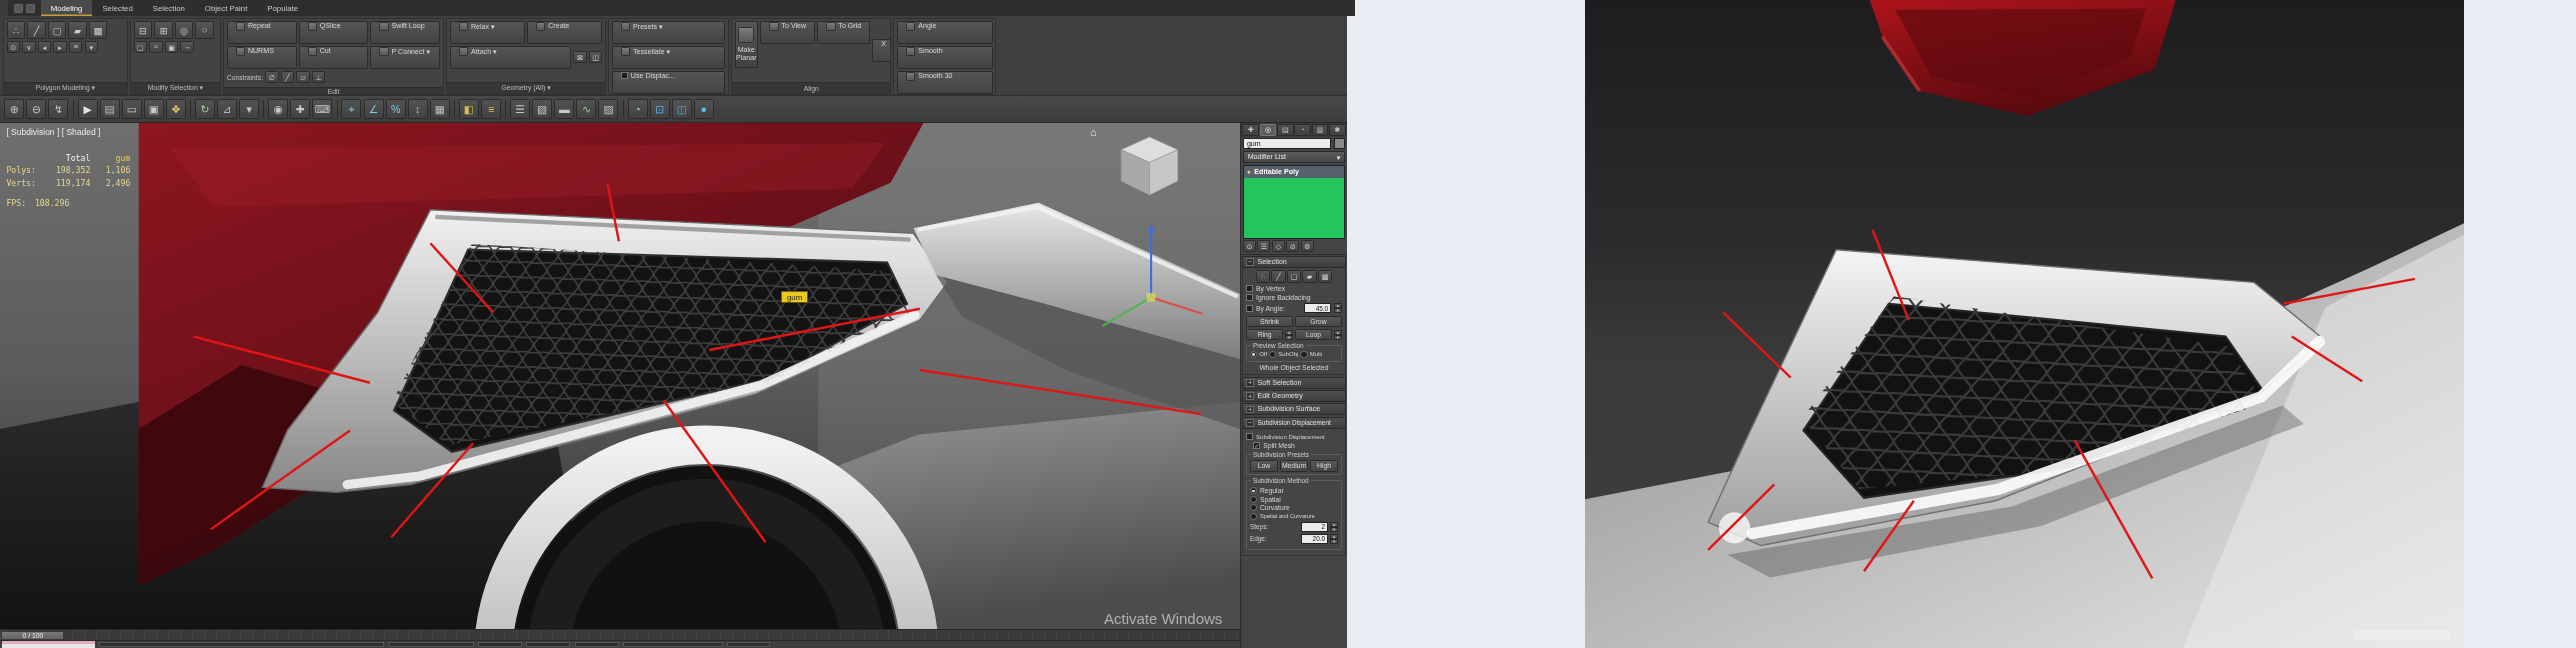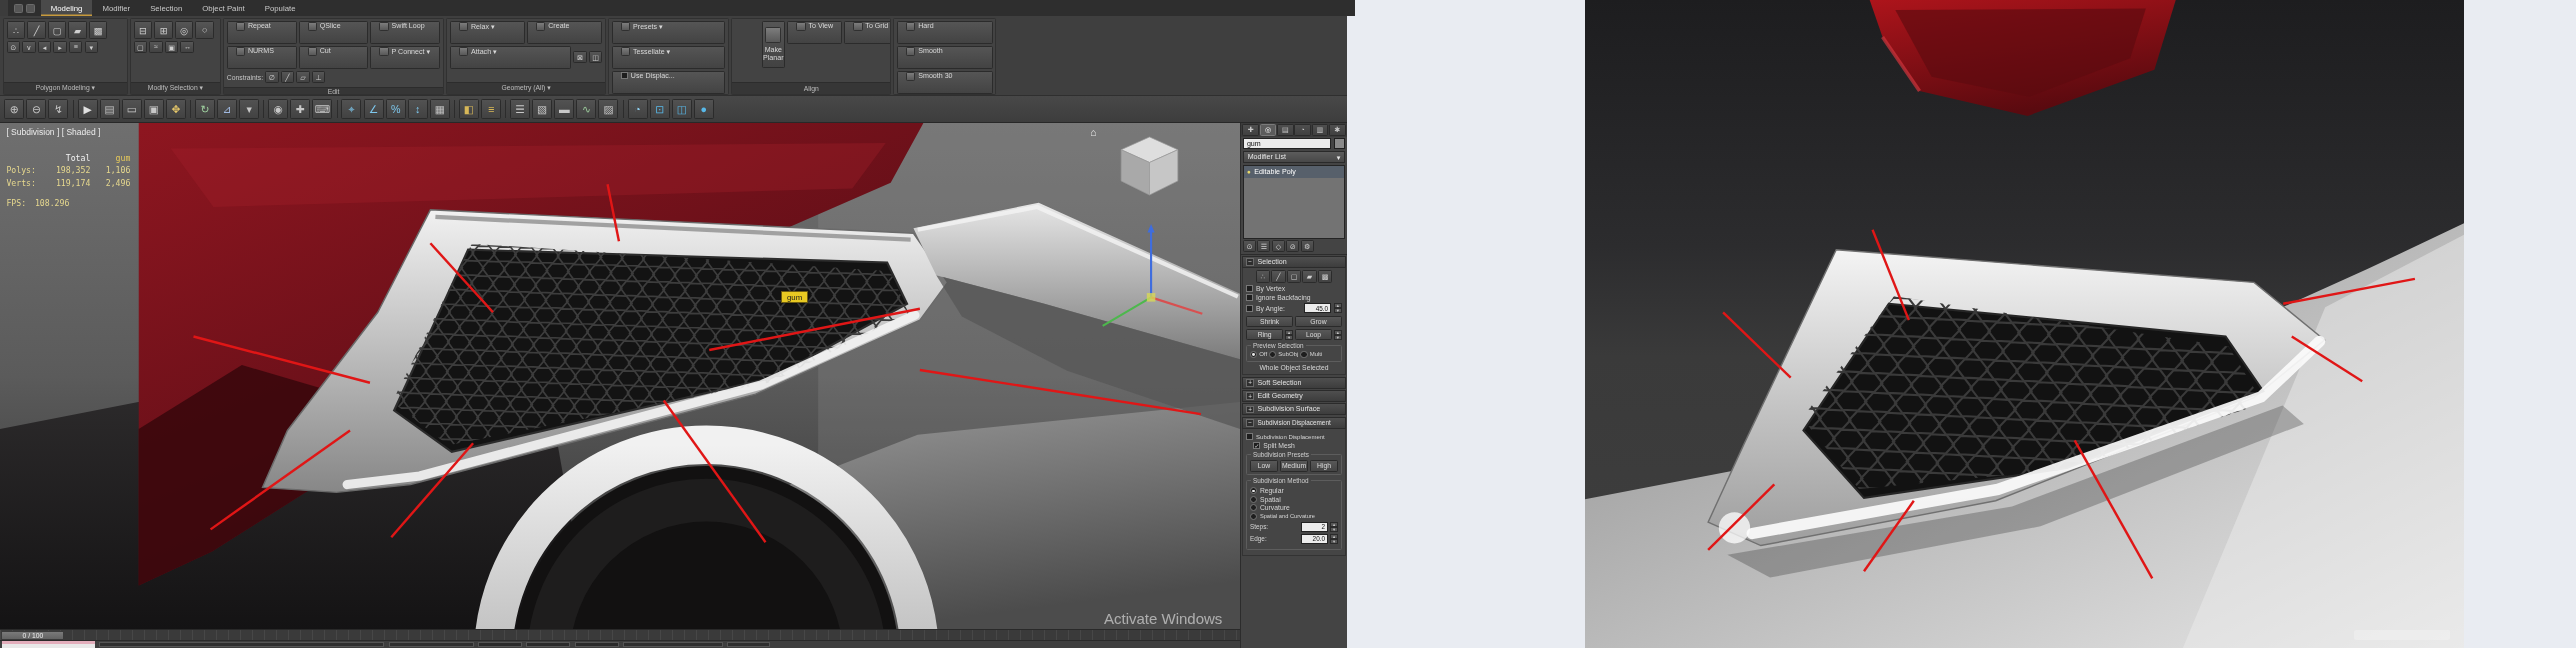--- a/index.html
+++ b/index.html
@@ -27,21 +27,21 @@
           border:0.7px solid #2b2b2b; border-radius:1.4px; color:#d9d9d9; font-size:7.1px;
           padding:0 8px; height:23px; white-space:nowrap; flex:1; }
   .bic { width:9.3px; height:9.3px; background:linear-gradient(#7d7d7d,#585858); border:0.7px solid #303030; border-radius:1.4px; flex:none; }
   .ric { width:18.5px; height:18.5px; display:flex; align-items:center; justify-content:center;
          background:linear-gradient(#565656,#424242); border:0.7px solid #2b2b2b; border-radius:1.4px;
          color:#cfcfcf; font-size:9.3px; }
   .ric.sm { width:13.5px; height:12px; font-size:7.1px; }
   .rlabel { color:#c4c4c4; font-size:6.8px; white-space:nowrap; }
   .bigbtn { width:53px; height:47px; display:flex; flex-direction:column; align-items:center; justify-content:center;
             gap:2.8px; background:linear-gradient(#565656,#424242); border:0.7px solid #2b2b2b; border-radius:1.4px;
-            color:#d9d9d9; font-size:7.1px; text-align:center;margin-left:27px; }
+            color:#d9d9d9; font-size:7.1px; text-align:center; }
   .bigbtn .bic { width:15.7px; height:15.7px; }
   .cbx { width:7.1px; height:7.1px; background:#1e1e1e; border:0.7px solid #777; flex:none;
          display:flex; align-items:center; justify-content:center; font-size:5.7px; color:#e8e8e8; }
 
   .main-toolbar { position:absolute; left:0; top:95px; width:100%; height:28px;
                   background:linear-gradient(#484848,#3d3d3d); border-top:0.7px solid #2f2f2f;
                   border-bottom:0.7px solid #282828; display:flex; align-items:center; gap:2.1px; padding:0 4.3px; }
   .tbi { width:20px; height:20px; display:flex; align-items:center; justify-content:center;
          background:linear-gradient(#525252,#424242); border:0.7px solid #2b2b2b; border-radius:1.4px;
          color:#c8c8c8; font-size:10.7px; }
@@ -84,21 +84,21 @@
   .cp-tabs { height:13.5px; display:flex; gap:0.7px; padding:0.7px 1.4px; background:#3b3b3b; }
   .cp-tab { flex:1; display:flex; align-items:center; justify-content:center; font-size:7.1px; color:#c9c9c9;
             background:linear-gradient(#4e4e4e,#404040); border:0.7px solid #2b2b2b; border-radius:1.4px; }
   .cp-tab.active { background:#5c5c5c; color:#fff; border-color:#7a7a7a; }
   .cp-name-row { display:flex; gap:2.1px; padding:1.4px 2.1px; align-items:center; }
   .cp-field { flex:1; background:#ececec; color:#111; border:0.7px solid #222; height:11.4px;
               display:flex; align-items:center; padding:0 2.8px; font-size:7.1px; }
   .cp-swatch { width:11.4px; height:11.4px; background:#8a8a8a; border:0.7px solid #1f1f1f; flex:none; }
   .cp-modlist { margin:0.7px 2.1px 1.4px; height:12px; background:linear-gradient(#5c5c5c,#484848); border:0.7px solid #2a2a2a;
                 color:#e8e8e8; display:flex; justify-content:space-between; align-items:center; padding:0 3.6px; }
-  .cp-stack { margin:0 2.1px; height:74px; background:#737373; border:0.7px solid #242424; }
+  .cp-stack { margin:0 2.1px; height:74px; background:#22c55e; border:0.7px solid #242424;font-weight:bold; }
   .stack-item { height:12px; background:#57606b; color:#fff; display:flex; gap:3.6px; padding:0 2.8px; align-items:center; }
   .bulb { color:#e8d96a; font-size:6.4px; }
   .cp-stacktools { display:flex; gap:1.4px; padding:1.4px 2.1px; border-bottom:0.7px solid #2c2c2c; }
   .stool { width:13px; height:12px; display:flex; align-items:center; justify-content:center;
            background:linear-gradient(#555,#434343); border:0.7px solid #2b2b2b; border-radius:1.4px;
            color:#cfcfcf; font-size:7.1px; }
   .rollouts { flex:1; overflow:hidden; padding:0 1.4px 1.4px; }
   .rhead { height:12px; background:linear-gradient(#4f4f4f,#3d3d3d); border:0.7px solid #2b2b2b;
            display:flex; align-items:center; gap:3.6px; padding:0 2.8px; color:#e2e2e2; margin-top:1.4px; }
   .pm { width:7.8px; height:7.8px; background:#2e2e2e; border:0.7px solid #6a6a6a; display:flex;
@@ -140,21 +140,21 @@
 <div class="screen">
 
   <div class="max-window">
 
     <div class="tabbar">
       <div class="sysicons">
         <div class="sysicon"></div>
         <div class="sysicon"></div>
       </div>
       <div class="rtab active">Modeling</div>
-      <div class="rtab">Modifier</div>
+      <div class="rtab">Selected</div>
       <div class="rtab">Selection</div>
       <div class="rtab">Object Paint</div>
       <div class="rtab">Populate</div>
     </div>
 
     <div class="ribbon">
       <div class="grp" style="width:125px">
         <div class="grp-body">
           <div class="rrow">
               <div class="ric">∴</div>
@@ -315,21 +315,21 @@
           </div>
         </div>
         <div class="grp-label">Align</div>
       </div>
 
       <div class="grp" style="width:103px">
         <div class="grp-body">
           <div class="rrow">
               <div class="rbtn">
                 <span class="bic"></span>
-                <span>Hard</span>
+                <span>Angle</span>
               </div>
             </div>
           <div class="rrow">
               <div class="rbtn">
                 <span class="bic"></span>
                 <span>Smooth</span>
               </div>
             </div>
           <div class="rrow">
               <div class="rbtn">

